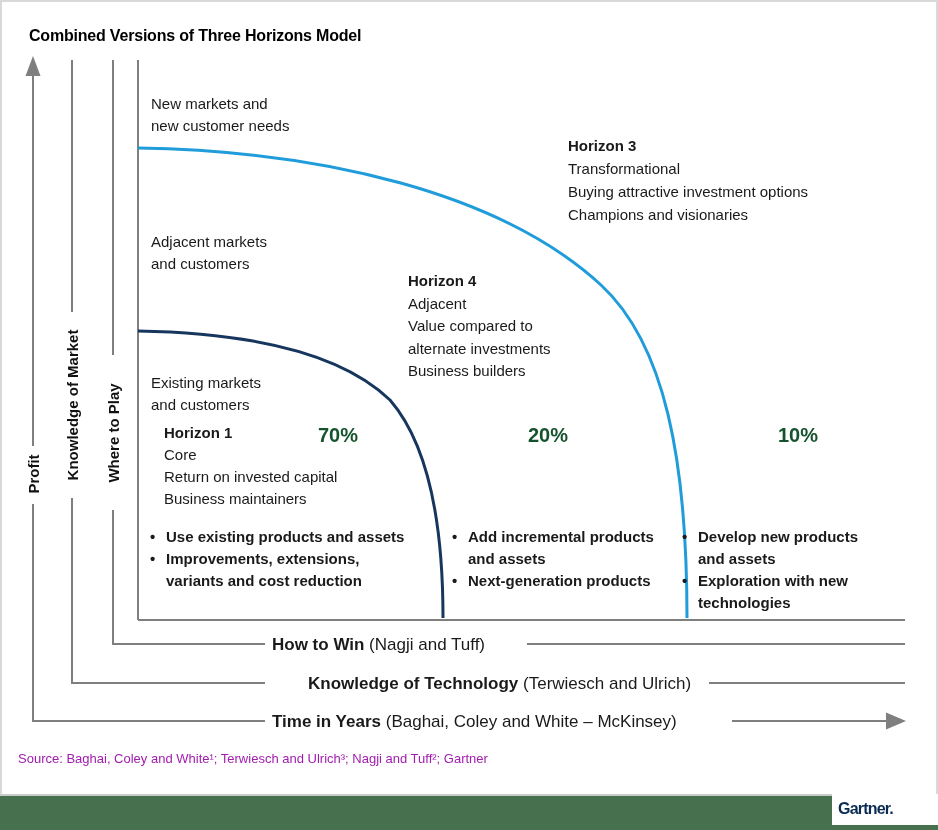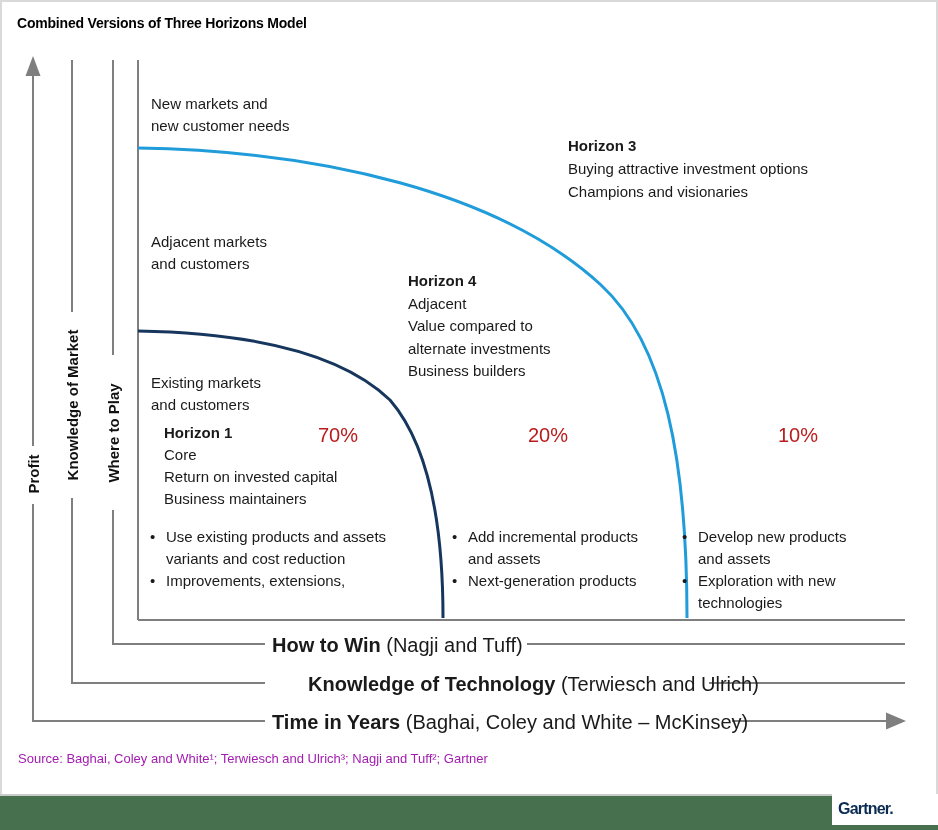--- a/index.html
+++ b/index.html
@@ -6,36 +6,36 @@
   .canvas {
     position:relative; width:938px; height:830px; background:#ffffff;
     font-family:"Liberation Sans", sans-serif; color:#1a1a1a; overflow:hidden;
     box-sizing:border-box;
   }
   .frame {
     position:absolute; inset:0; border:2px solid #d9d9d9; border-bottom:none;
     pointer-events:none; z-index:10;
   }
   .page-title {
-    position:absolute; left:17px; top:15px; margin:0;
-    font-size:14px; font-weight:bold; color:#000000; letter-spacing:-0.2px;
+    position:absolute; left:17px; top:15px; margin:12px;
+    font-size:16px; font-weight:bold; color:#000000; letter-spacing:-0.2px;
   }
   svg.lines { position:absolute; left:0; top:0; z-index:1; }
   .vlabel {
     position:absolute; white-space:nowrap; z-index:2;
     transform:translate(-50%,-50%) rotate(-90deg);
     font-size:15px; font-weight:bold; color:#111111;
   }
   .tblock { position:absolute; font-size:15px; line-height:22px; z-index:2; }
   .tblock .bt { font-weight:bold; }
-  .pct { position:absolute; font-size:20px; font-weight:normal; z-index:2; color:#b91c1c; }
+  .pct { position:absolute; font-size:20px; font-weight:bold; z-index:2; color:#14532d; }
   .bcol { position:absolute; font-size:15px; line-height:22px; z-index:2; }
-  .bl { position:relative; padding-left:18px; }
+  .bl { position:relative; padding-left:18px;font-weight:bold; }
   .bl.first::before { content:"\2022"; position:absolute; left:2px; }
-  .xaxis-row { position:absolute; left:272px; font-size:20px; line-height:18px; white-space:nowrap; z-index:2; }
+  .xaxis-row { position:absolute; left:272px; font-size:17px; line-height:18px; white-space:nowrap; z-index:2; }
   .xaxis-row .bt { font-weight:bold; }
   .source-line { position:absolute; left:18px; top:751px; font-size:13px; color:#a21caf; z-index:2; }
   .footer-band {
     position:absolute; left:0; right:0; bottom:0; height:34px;
     background:#47704f; border-top:2px solid #c9ccc9; z-index:11;
   }
   .logo-plate {
     position:absolute; right:0; top:-2px; width:106px; height:31px;
     background:#ffffff; z-index:12;
   }
@@ -83,20 +83,21 @@
     <div>Adjacent markets</div>
     <div>and customers</div>
   </div>
   <div class="tblock" style="left:151px; top:372px;">
     <div>Existing markets</div>
     <div>and customers</div>
   </div>
 
   <div class="tblock" style="left:568px; top:134px; line-height:23px;">
     <div class="bt">Horizon 3</div>
+    <div>Transformational</div>
     <div>Buying attractive investment options</div>
     <div>Champions and visionaries</div>
   </div>
 
   <div class="tblock" style="left:408px; top:270px; line-height:22.5px;">
     <div class="bt">Horizon 4</div>
     <div>Adjacent</div>
     <div>Value compared to</div>
     <div>alternate investments</div>
     <div>Business builders</div>
@@ -108,22 +109,22 @@
     <div>Return on invested capital</div>
     <div>Business maintainers</div>
   </div>
 
   <div class="pct" style="left:318px; top:424px;">70%</div>
   <div class="pct" style="left:528px; top:424px;">20%</div>
   <div class="pct" style="left:778px; top:424px;">10%</div>
 
   <div class="bcol" style="left:148px; top:526px; width:300px;">
     <div class="bl first">Use existing products and assets</div>
+    <div class="bl first">Improvements, extensions,</div>
     <div class="bl">variants and cost reduction</div>
-    <div class="bl first">Improvements, extensions,</div>
   </div>
   <div class="bcol" style="left:450px; top:526px; width:250px;">
     <div class="bl first">Add incremental products</div>
     <div class="bl">and assets</div>
     <div class="bl first">Next-generation products</div>
   </div>
   <div class="bcol" style="left:680px; top:526px; width:225px;">
     <div class="bl first">Develop new products</div>
     <div class="bl">and assets</div>
     <div class="bl first">Exploration with new</div>

